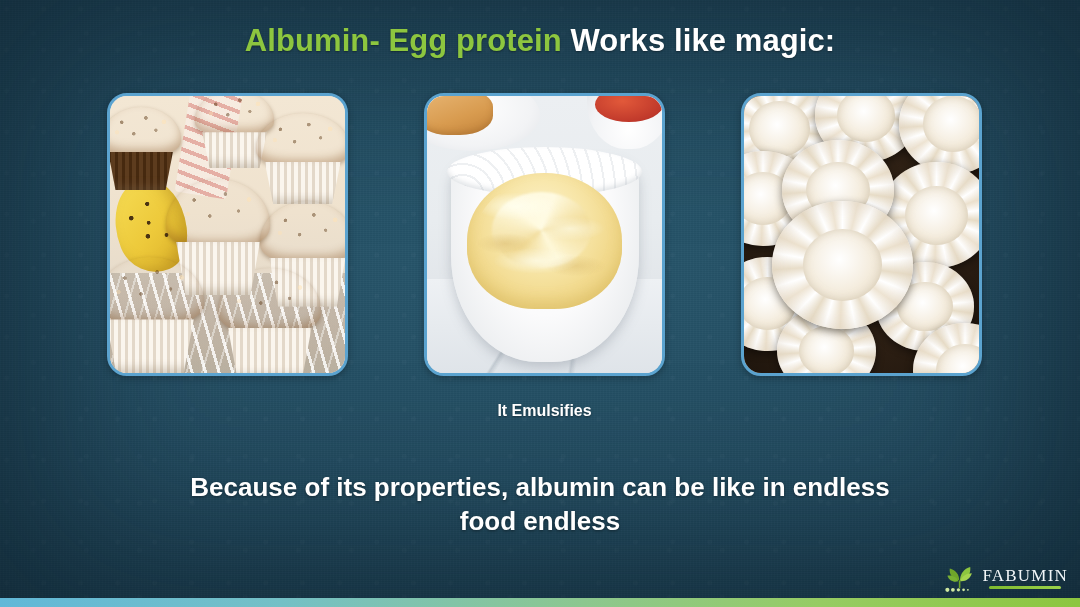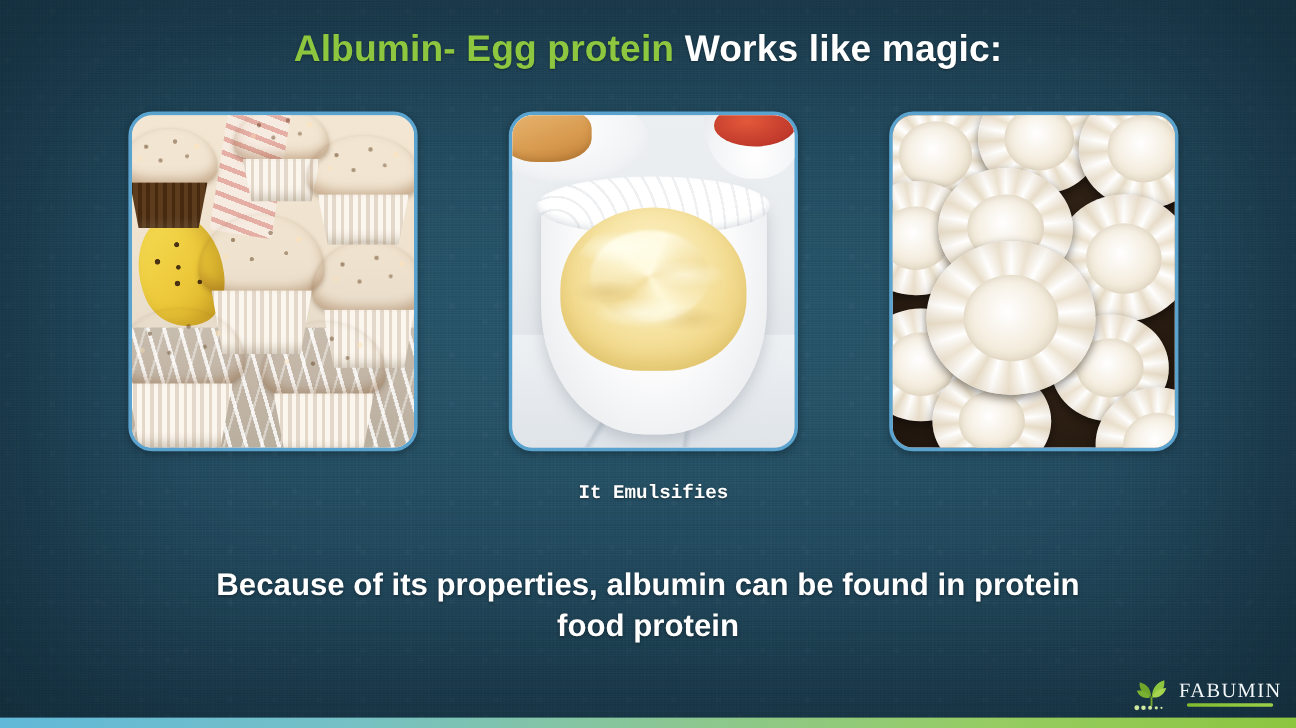--- a/index.html
+++ b/index.html
@@ -245,21 +245,21 @@
   .mr11{left:72%;top:82%;width:44%;height:34%;}
 
   
   .captions{position:absolute;top:402px;left:0;right:0;height:28px;z-index:5;}
   .cap{
     position:absolute;width:241px;text-align:center;
     color:#ffffff;font-size:16px;font-weight:bold;
     text-shadow:0 1px 2px rgba(0,0,0,.4);
   }
   .cap.p1{left:107px;}
-  .cap.p2{left:424px;font-family:Liberation Mono, monospace;}
+  .cap.p2{left:424px;}
   .cap.p3{left:741px;}
 
   
   .statement{
     position:absolute;top:470px;left:90px;right:90px;
     text-align:center;color:#ffffff;
     font-size:26px;font-weight:bold;line-height:1.32;
     text-shadow:0 1px 3px rgba(0,0,0,.4);
     z-index:5;
   }
@@ -368,23 +368,23 @@
         </div>
       </div>
     </div>
   </div>
 
   <div class="captions">
     <div class="cap p2">It Emulsifies</div>
   </div>
 
   <div class="statement">
-    <span>Because of its properties, albumin can be found in protein</span>
+    <span>Because of its properties, albumin can be like in endless</span>
     <br>
-    <span>food protein</span>
+    <span>food endless</span>
   </div>
 
   <div class="logo">
     <svg class="mark" viewBox="0 0 40 38">
       <g fill="#8dc63f">
         <path d="M20 22 C20 14, 25 7, 33 5 C34 14, 29 21, 20 22 Z"></path>
         <path d="M19 22 C19 15, 15 9, 7 7 C6 15, 11 21, 19 22 Z" fill="#6fa52a"></path>
         <path d="M20 23 C22 17, 28 13, 35 13 C33 20, 27 24, 20 23 Z" fill="#a5d44f"></path>
         <path d="M18 23 C16 18, 10 15, 4 16 C6 22, 12 25, 18 23 Z" fill="#79b132"></path>
       </g>

